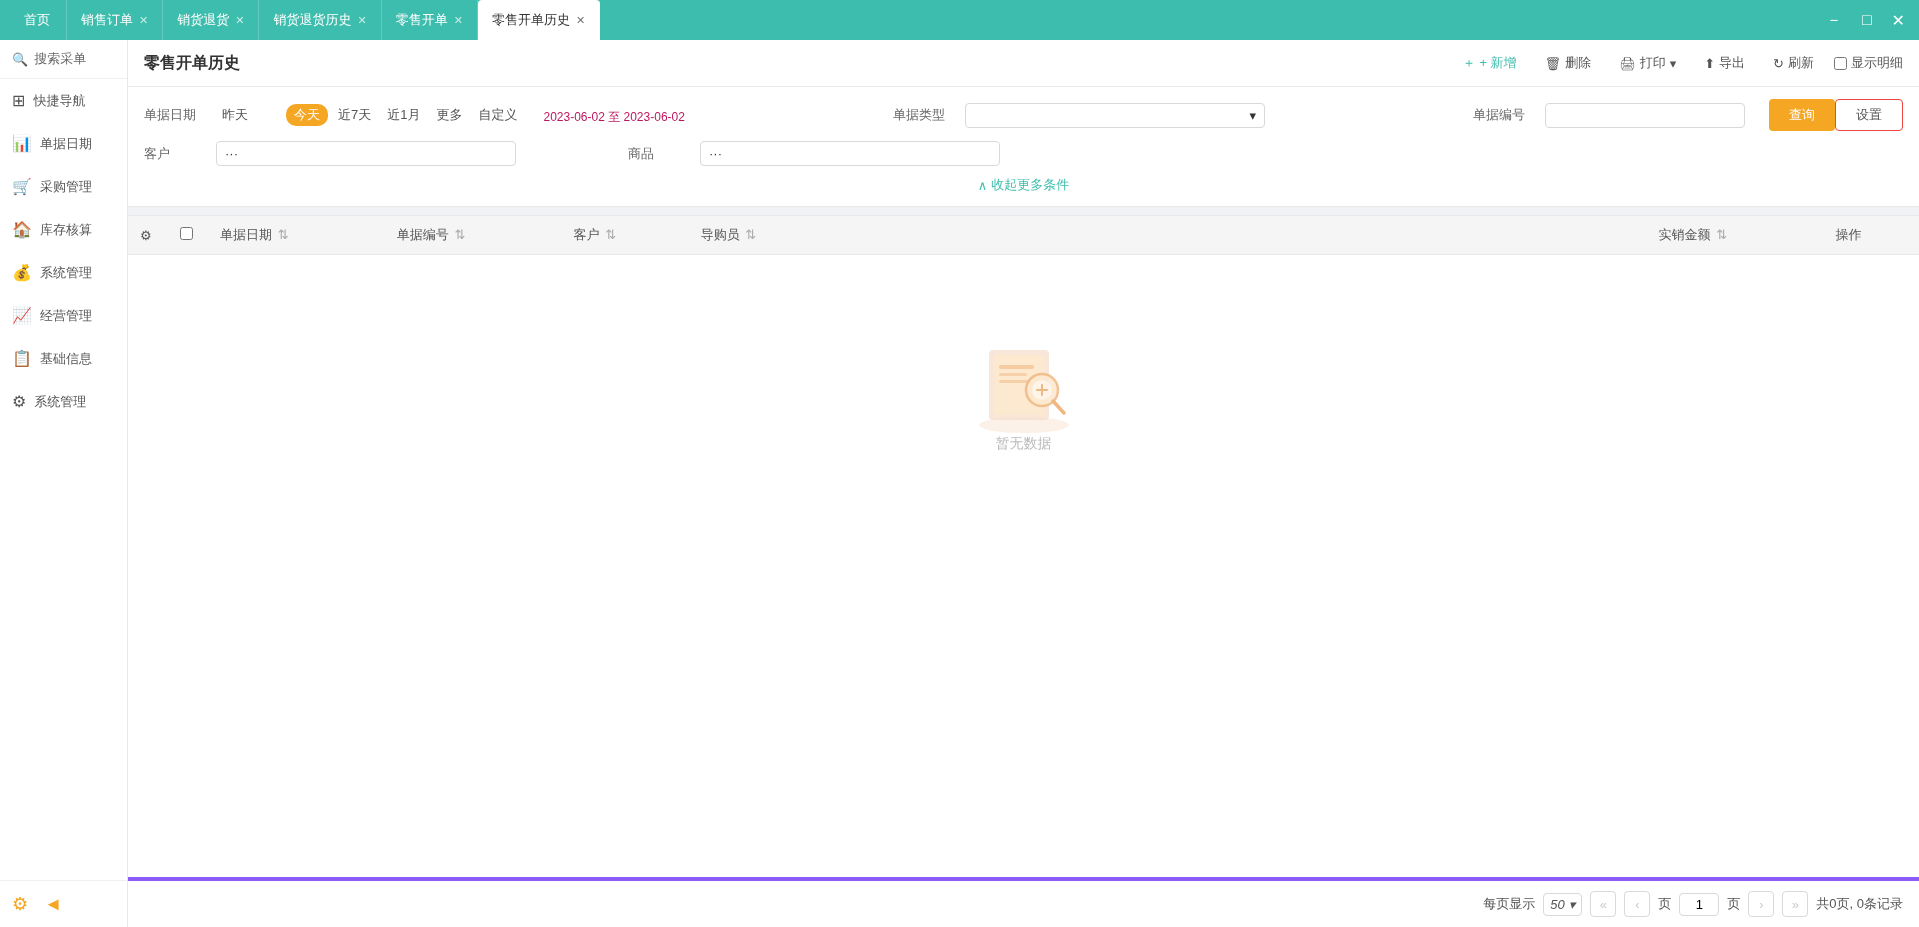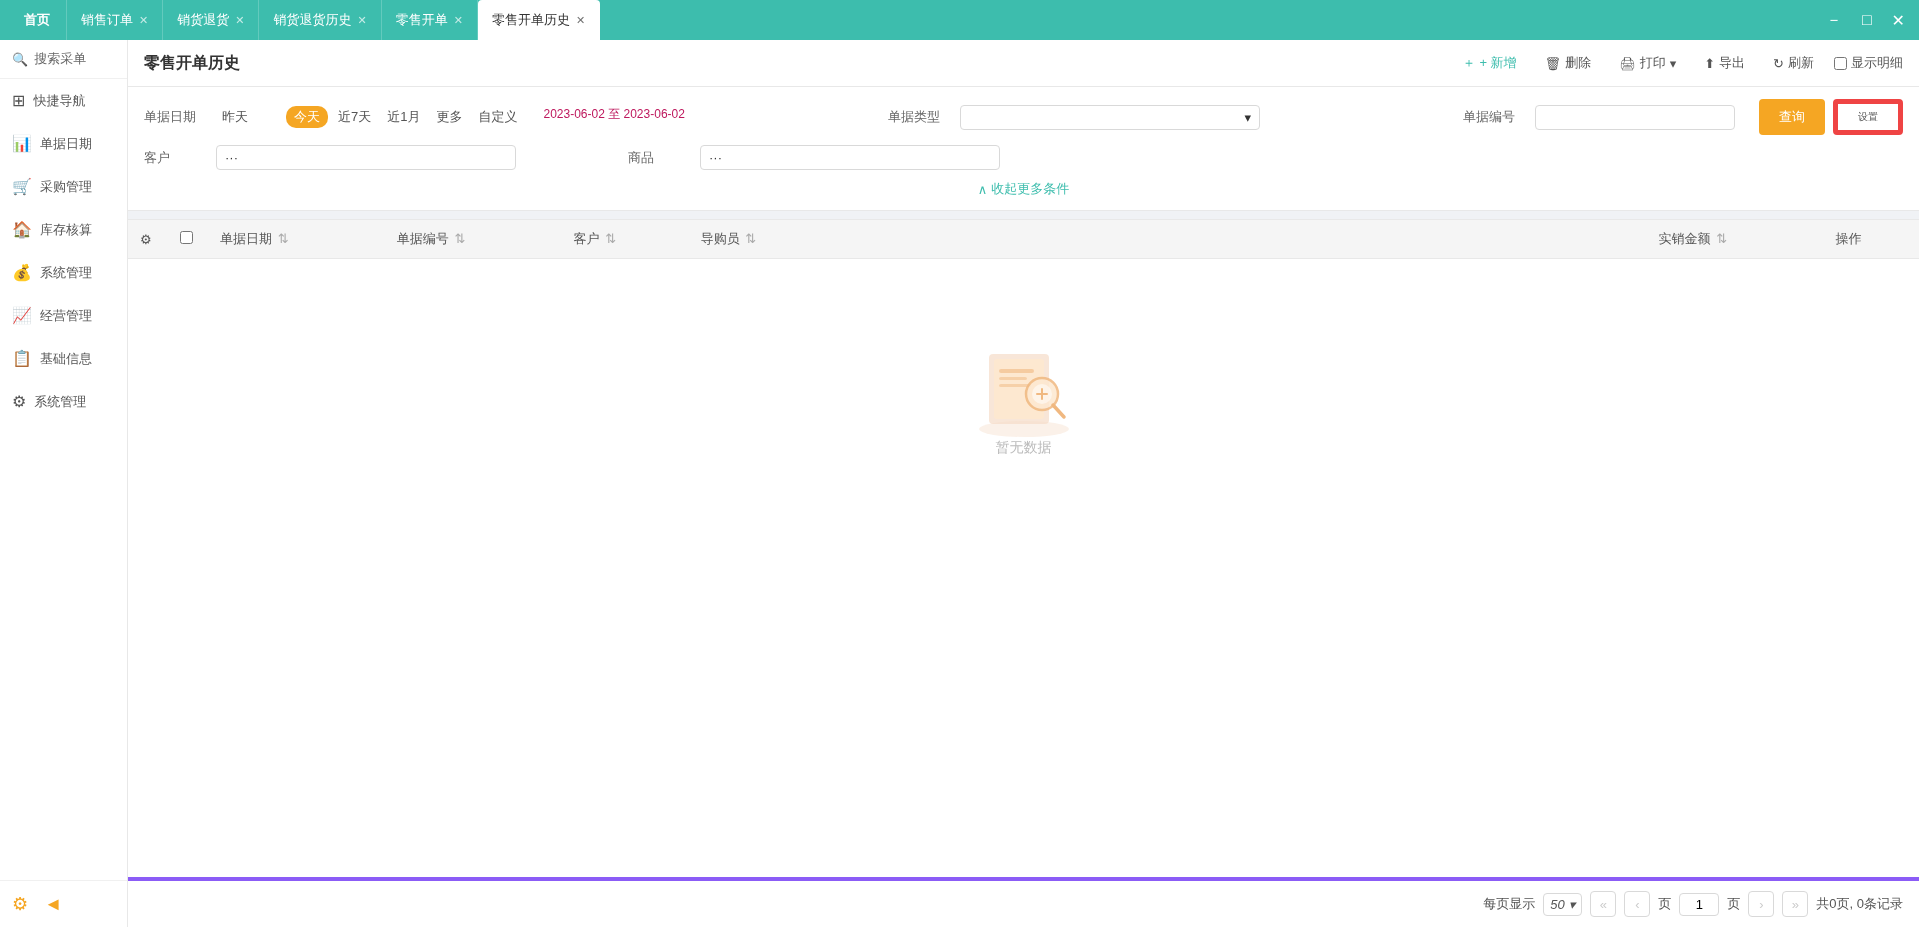--- a/index.html
+++ b/index.html
@@ -30,21 +30,20 @@
       color: #333;
       border-radius: 4px 4px 0 0;
     }
     .tab-item .tab-close {
       margin-left: 6px;
       font-size: 11px;
       opacity: 0.7;
     }
     .tab-item.home {
       padding: 0 16px;
-      font-weight: bold;
     }
     .tab-spacer { flex: 1; }
     .tab-window-controls {
       display: flex;
       align-items: center;
       gap: 8px;
       color: #fff;
       font-size: 16px;
     }
     .win-btn { cursor: pointer; padding: 2px 6px; }
@@ -146,25 +145,25 @@
       color: #fff;
       border: none;
       border-radius: 4px;
       padding: 6px 20px;
       cursor: pointer;
       font-size: 13px;
     }
     .settings-btn {
       background: #fff;
       color: #555;
-      border: 5px solid #ef4444;
+      border: 1px solid #ef4444;
       border-radius: 4px;
       padding: 6px 20px;
       cursor: pointer;
-      font-size: 10px;
+      font-size: 13px;
     }
 
     
     .filter-area {
       background: #fff;
       padding: 12px 16px;
       border-bottom: 1px solid #e8e8e8;
       flex-shrink: 0;
     }
     .filter-row {
@@ -174,21 +173,21 @@
       margin-bottom: 10px;
     }
     .filter-label {
       color: #666;
       font-size: 13px;
       white-space: nowrap;
       min-width: 56px;
     }
     .date-options {
       display: flex;
-      align-items: flex-start;
+      align-items: flex-end;
       gap: 4px;
     }
     .date-opt {
       color: #555;
       cursor: pointer;
       padding: 2px 6px;
       font-size: 13px;
       border-radius: 10px;
     }
     .date-opt.active {
@@ -447,21 +446,21 @@
         </div>
         <div style="flex:1"></div>
         <span class="filter-label">单据类型</span>
         <div class="filter-select" style="min-width:300px;">
           <span></span>
           <span>▾</span>
         </div>
         <div style="flex:1"></div>
         <span class="filter-label">单据编号</span>
         <input type="text" class="filter-select" style="min-width: 200px;">
-        <div style="display:flex;gap:8px;margin-left:8px;">
+        <div style="display:flex;margin-left:8px;">
           <button class="query-btn">查询</button>
           <button class="settings-btn">设置</button>
         </div>
       </div>
       <div class="filter-row">
         <span class="filter-label">客户</span>
         <div class="filter-input" style="min-width:300px;">
           <span>···</span>
         </div>
         <div style="flex:1;max-width:80px;"></div>

